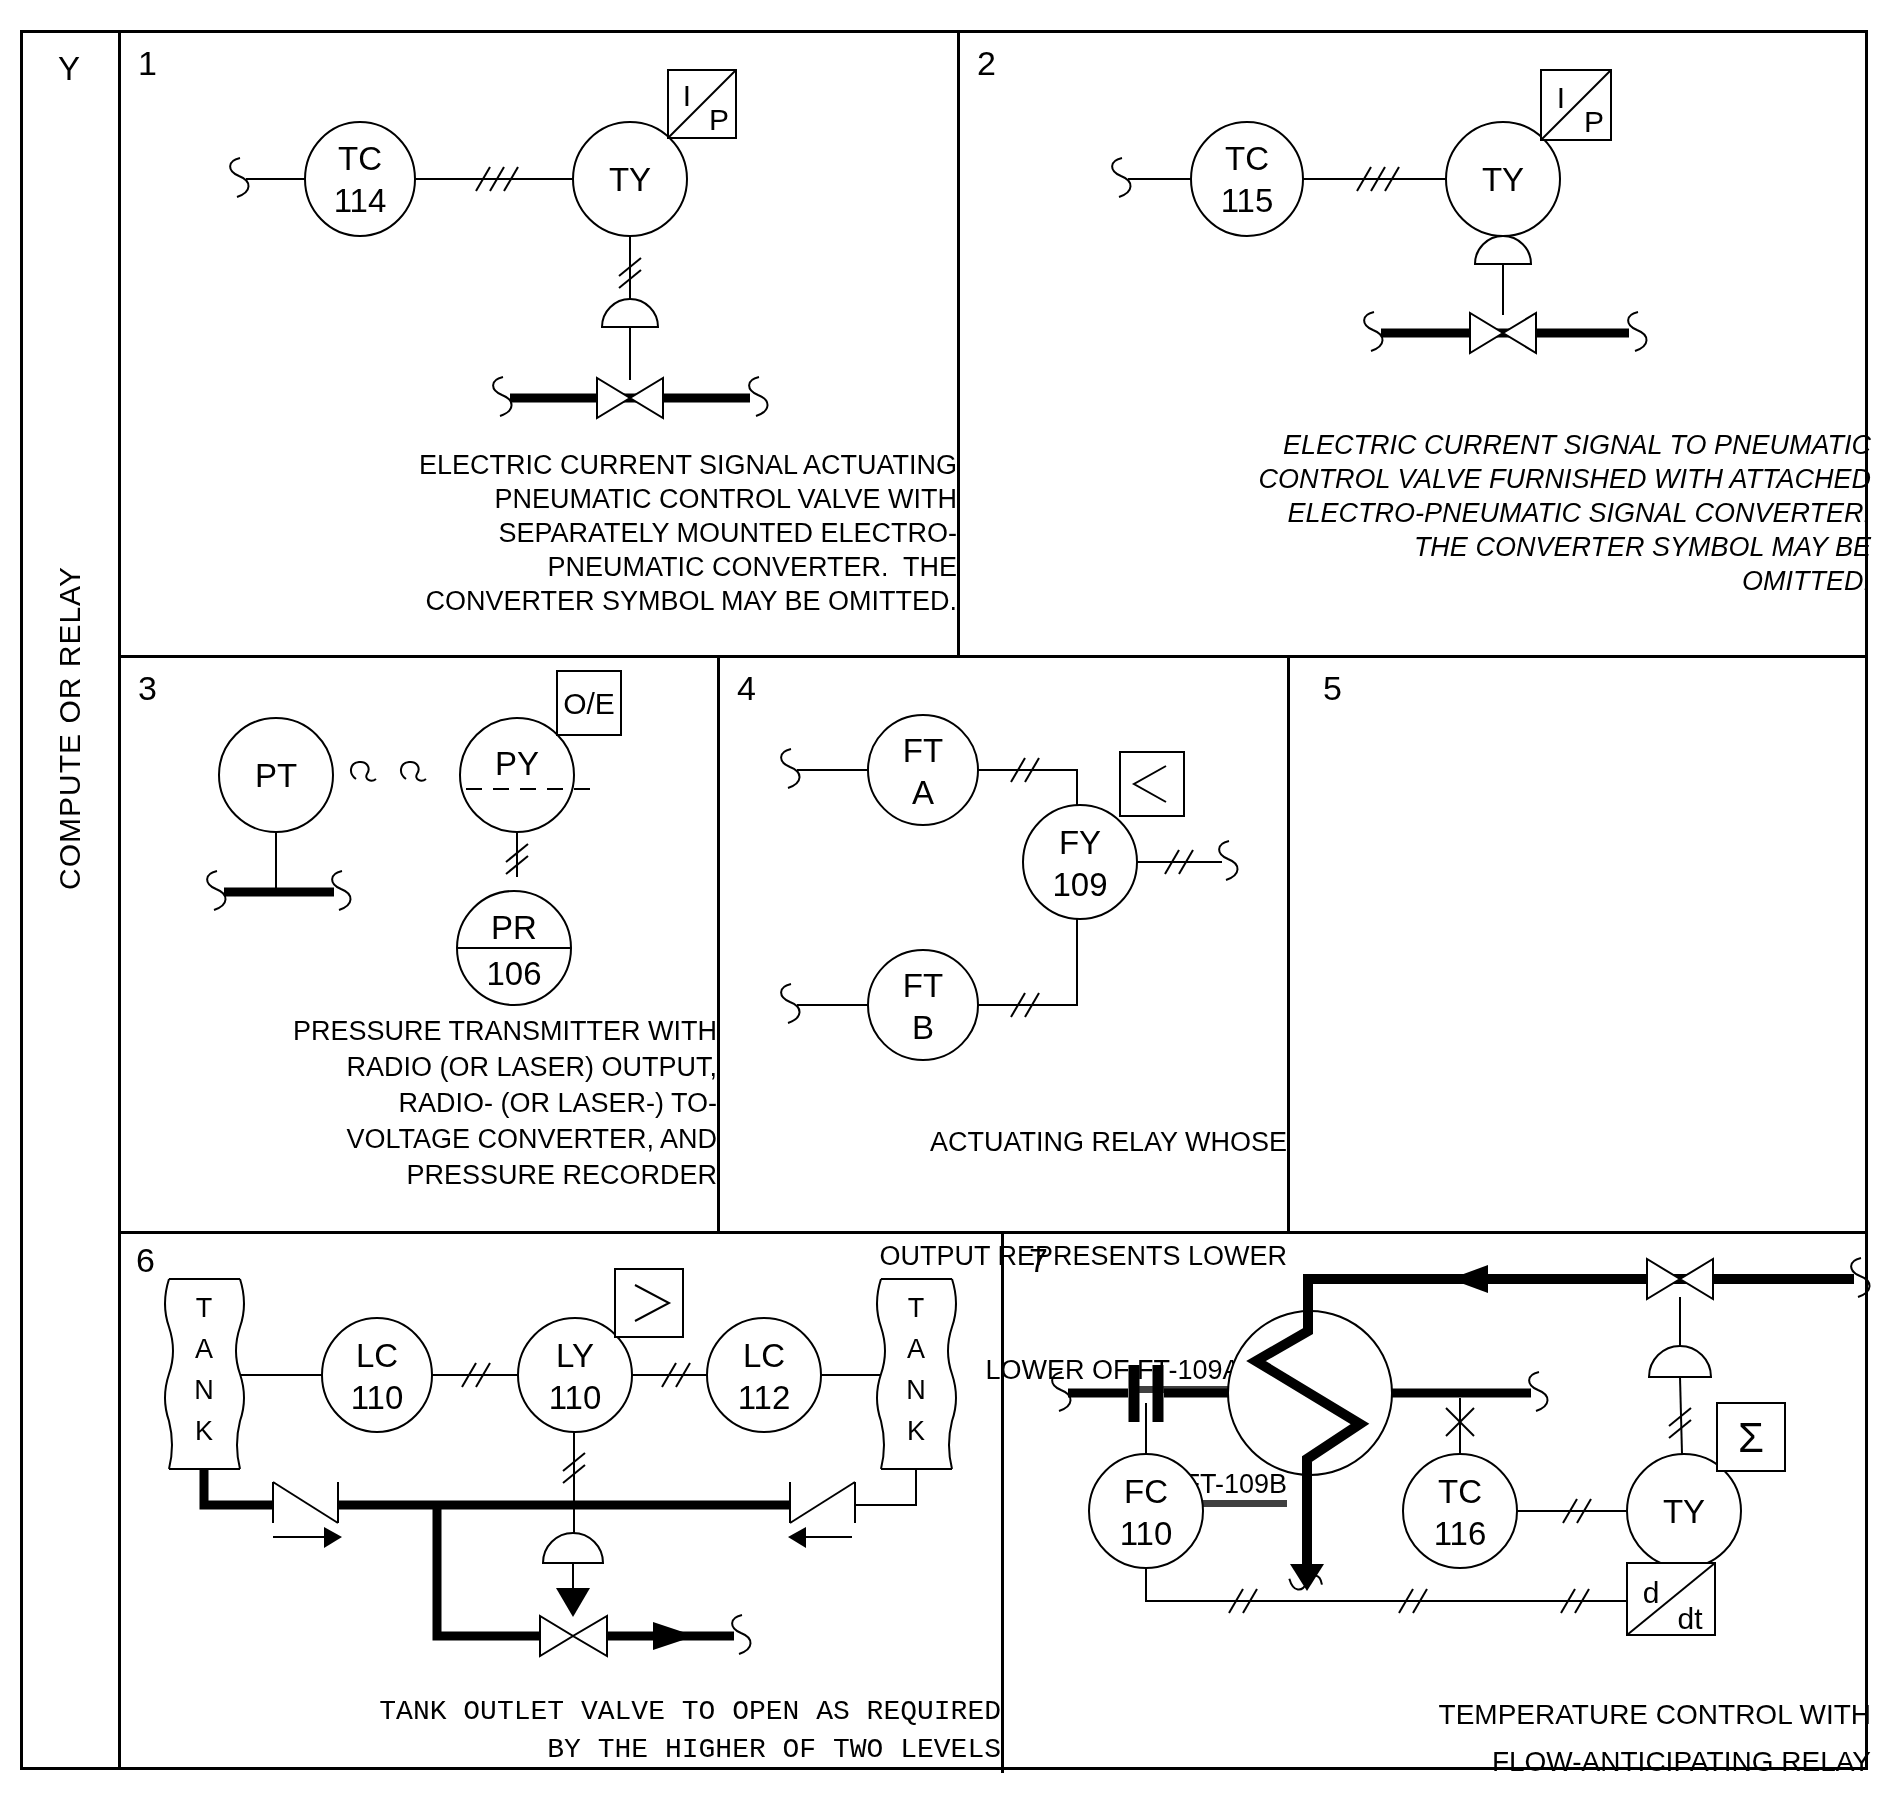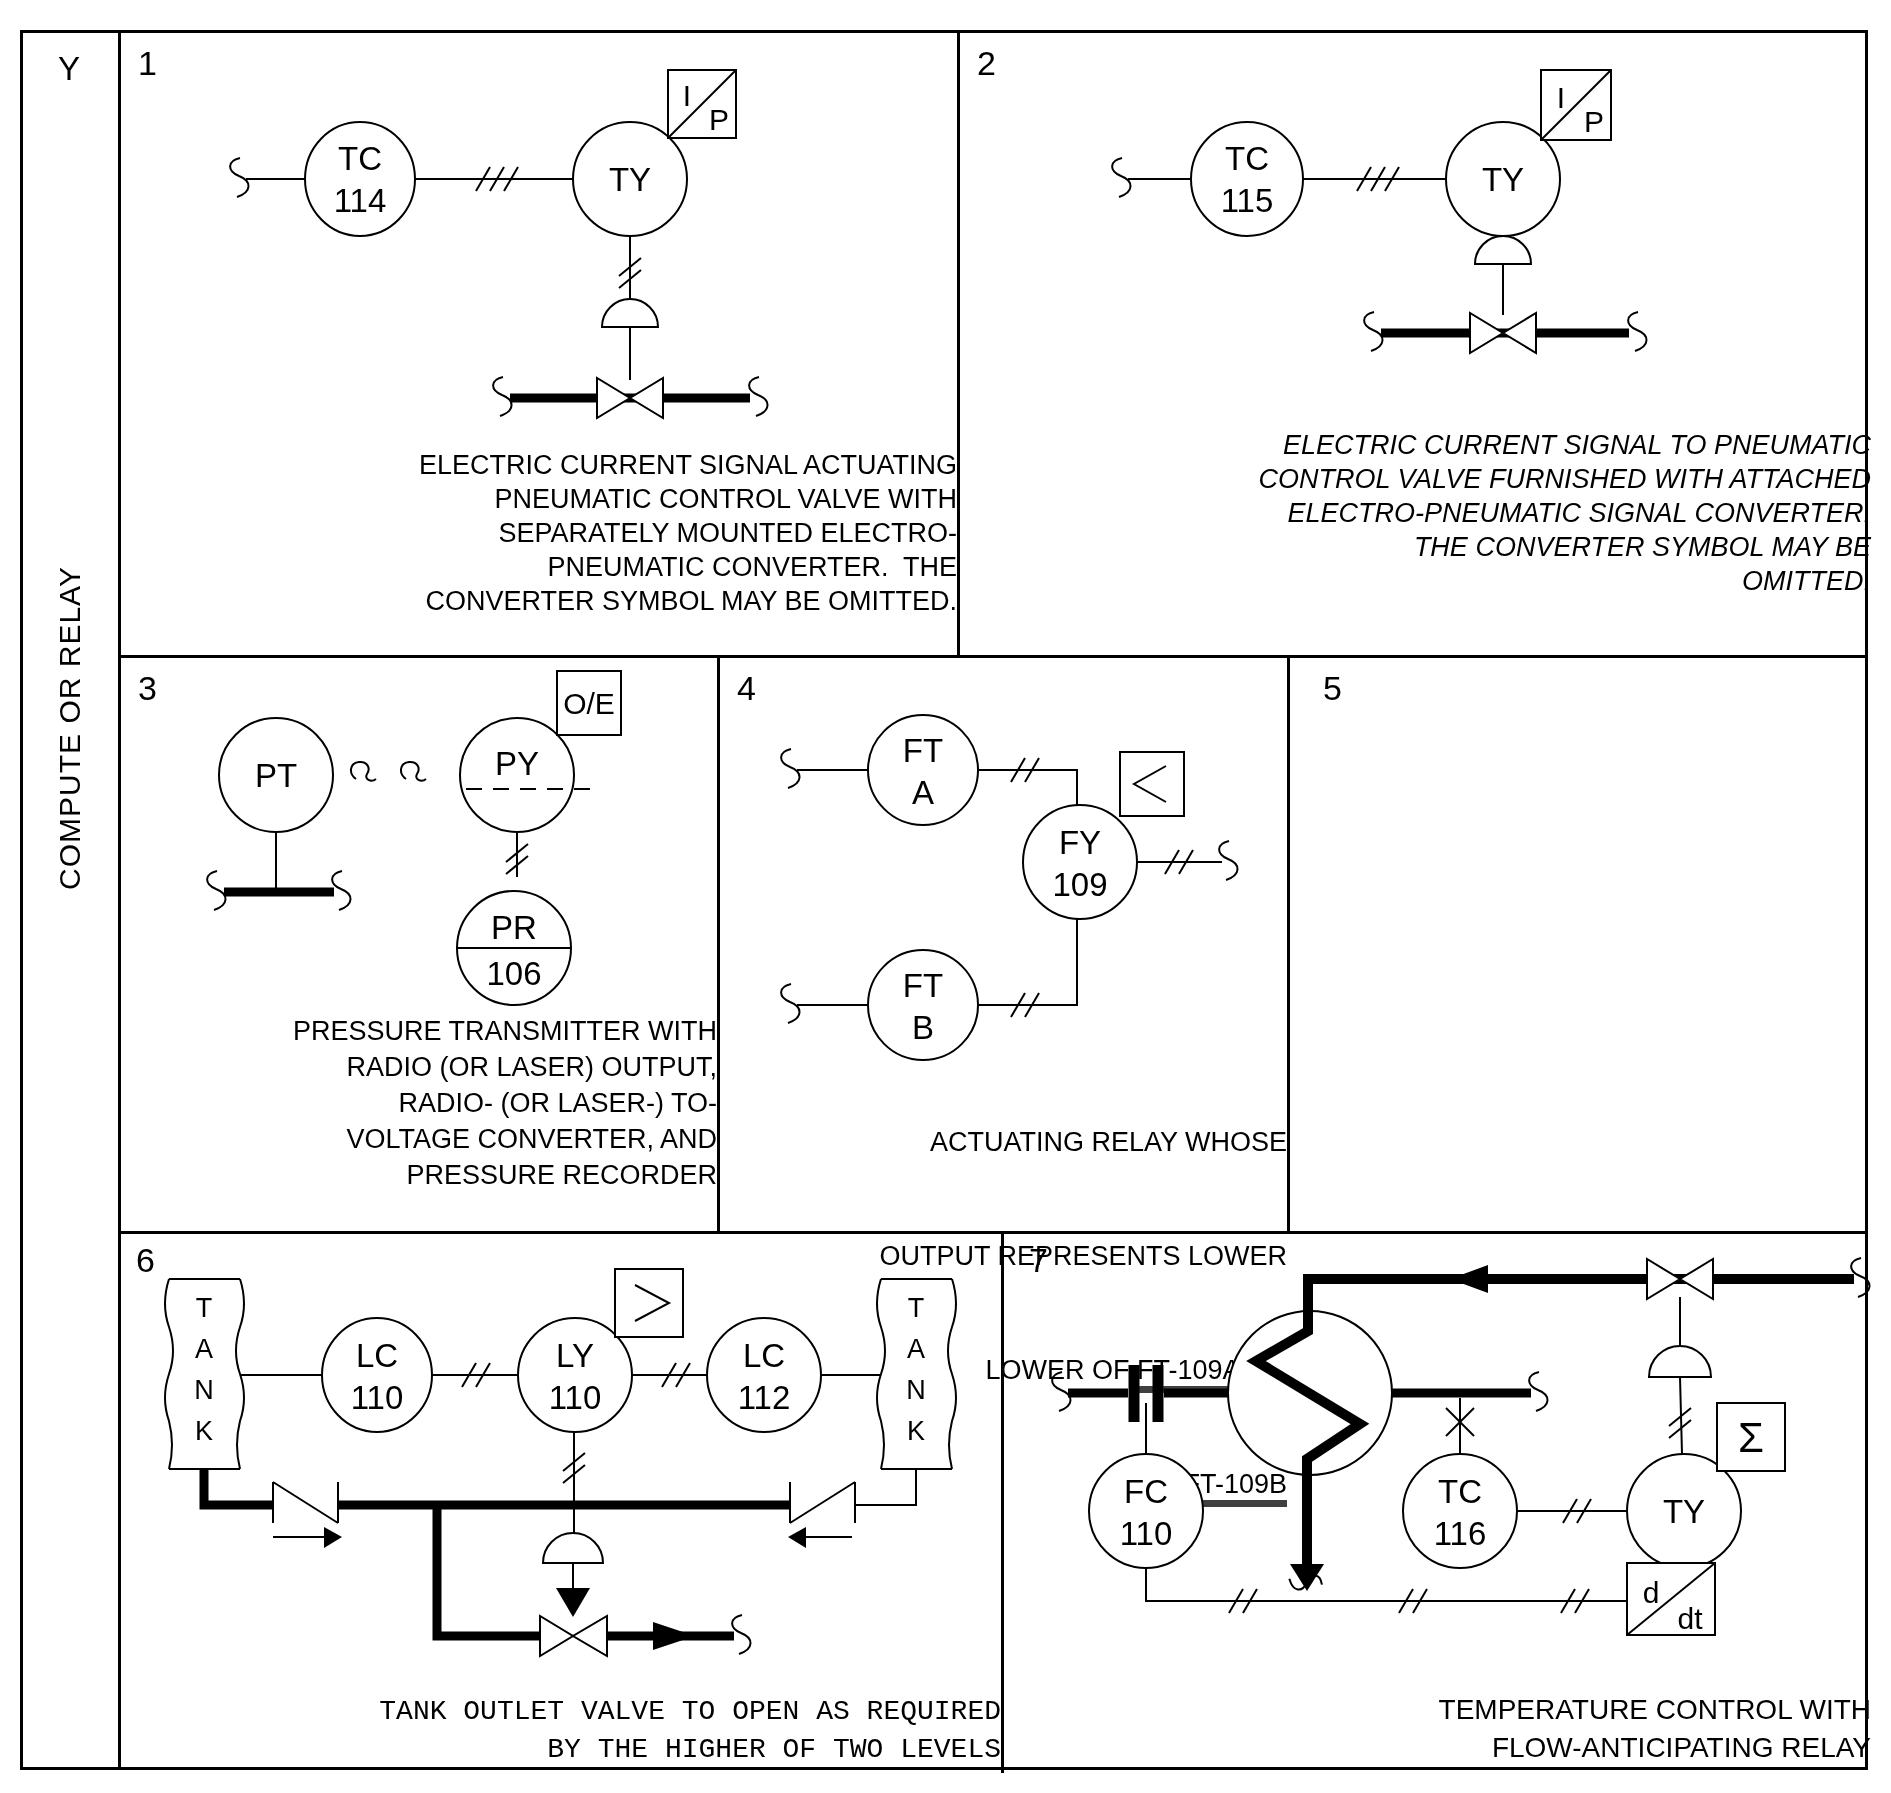--- a/index.html
+++ b/index.html
@@ -380,17 +380,17 @@
       </g>
       <g>
         <line class="ln" x1="398" y1="382" x2="412" y2="358"></line>
         <line class="ln" x1="412" y1="382" x2="426" y2="358"></line>
       </g>
       <g>
         <line class="ln" x1="560" y1="382" x2="574" y2="358"></line>
         <line class="ln" x1="574" y1="382" x2="588" y2="358"></line>
       </g>
     </svg>
-    <div class="caption" style="top:460px;font-size:28px;line-height:38px;">TEMPERATURE CONTROL WITH
+    <div class="caption" style="top:460px;font-size:28px;line-height:47px;">TEMPERATURE CONTROL WITH
 FLOW-ANTICIPATING RELAY</div>
   </div>
 
 </div>
 
 </body></html>

